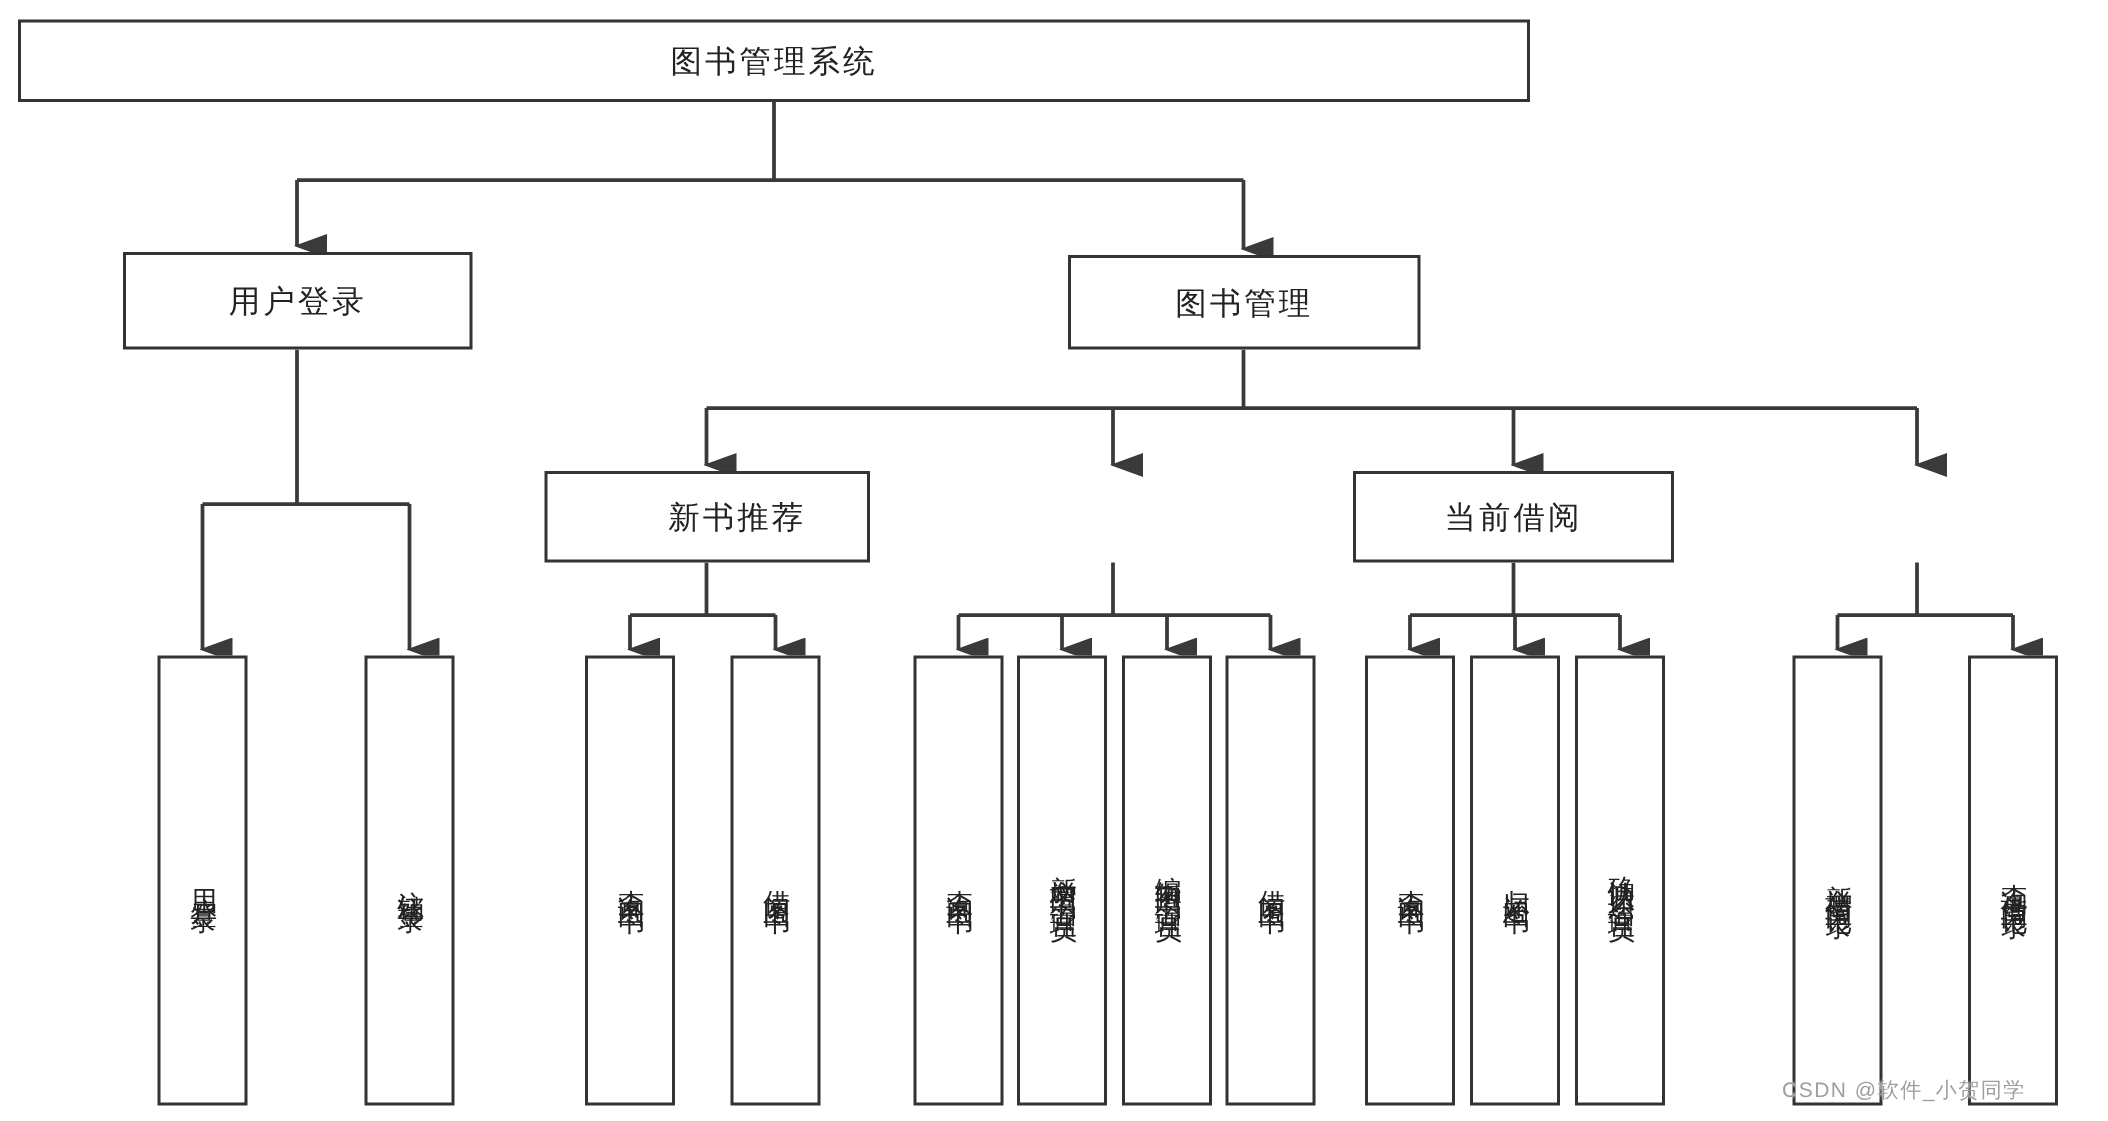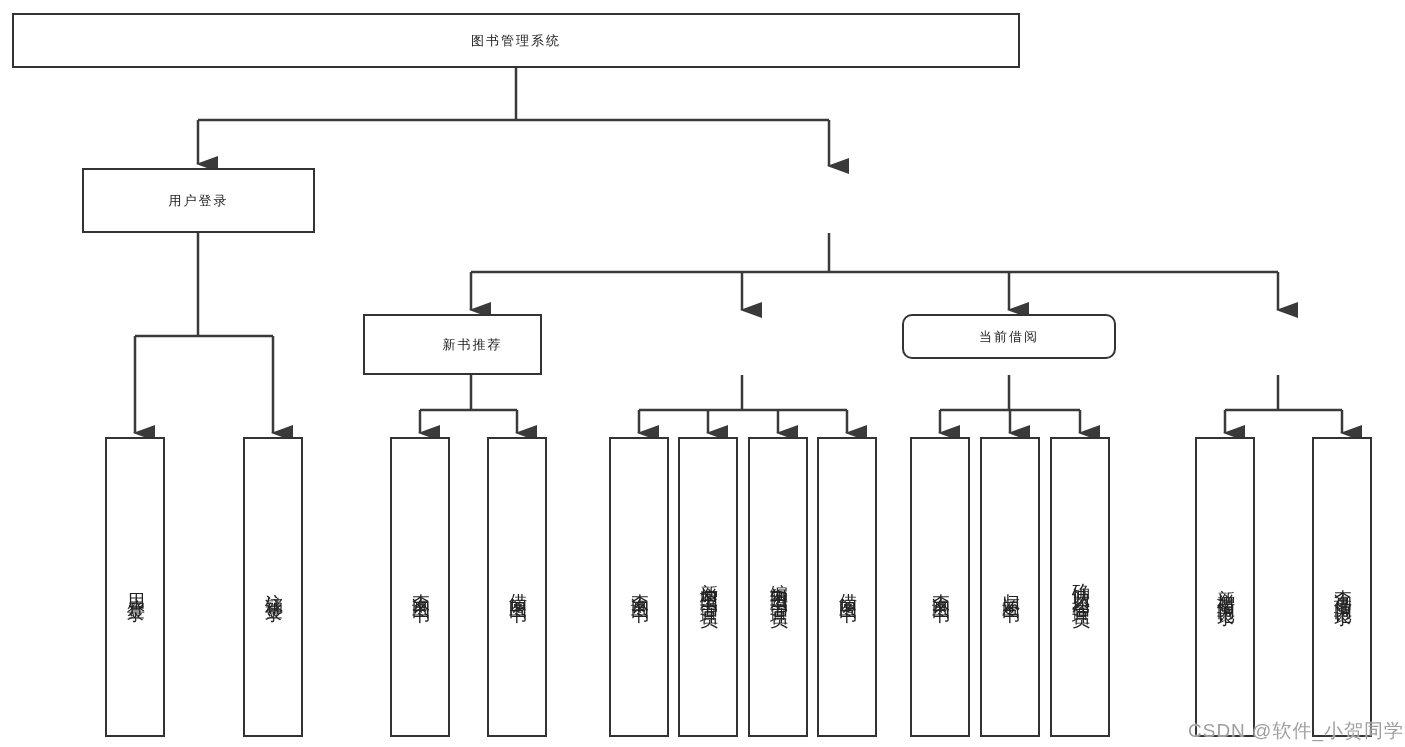--- a/index.html
+++ b/index.html
@@ -20,21 +20,21 @@
   .node {
     position: absolute;
     box-sizing: border-box;
     background: #ffffff;
     border: 2px solid #333333;
     color: #222222;
     display: flex;
     align-items: center;
     justify-content: center;
     z-index: 2;
-    font-size: 13px;
+    font-size: 21px;
     letter-spacing: 2px;
     white-space: nowrap;
   }
   .leaf {
     position: absolute;
     box-sizing: border-box;
     top: 437px;
     height: 300px;
     width: 60px;
     background: #ffffff;
@@ -48,21 +48,21 @@
     font-size: 18px;
     letter-spacing: 4px;
     line-height: 1.1;
     z-index: 2;
   }
   #watermark {
     position: absolute;
     left: 1188px;
     top: 718px;
     z-index: 3;
-    font-size: 19px;
+    font-size: 14px;
     color: #9e9e9e;
     letter-spacing: 1px;
     text-shadow: 0 0 2px #ffffff;
     white-space: nowrap;
   }
 </style>
 </head>
 <body>
 
 <div id="canvas">
@@ -104,23 +104,24 @@
       <path d="M1010 410 V433" marker-end="url(#arw)"></path>
       <path d="M1080 410 V433" marker-end="url(#arw)"></path>
       <path d="M1225 410 V433" marker-end="url(#arw)"></path>
       <path d="M1342 410 V433" marker-end="url(#arw)"></path>
     </g>
   </svg>
 
   <div class="node" style="left:12px; top:13px; width:1008px; height:55px;">图书管理系统</div>
 
   <div class="node" style="left:82px; top:168px; width:233px; height:65px;">用户登录</div>
+  <div class="node" style="left:712px; top:170px; width:235px; height:63px;">图书管理</div>
 
-  <div class="node" style="left:363px; top:314px; width:179px; height:61px;padding-left:40px;">新书推荐</div>
-  <div class="node" style="left:902px; top:314px; width:214px; height:45px;border-radius:10px;">当前借阅</div>
+  <div class="node" style="left:363px; top:314px; width:217px; height:61px;padding-left:40px;">新书推荐</div>
+  <div class="node" style="left:902px; top:314px; width:214px; height:61px;">当前借阅</div>
 
   <div class="leaf" style="left:105px;">用户登录</div>
   <div class="leaf" style="left:243px;">注销登录</div>
 
   <div class="leaf" style="left:390px;">查询图书</div>
   <div class="leaf" style="left:487px;">借阅图书</div>
 
   <div class="leaf" style="left:609px;">查询图书</div>
   <div class="leaf" style="left:678px;">新增图书（管理员）</div>
   <div class="leaf" style="left:748px;">编辑图书（管理员）</div>

